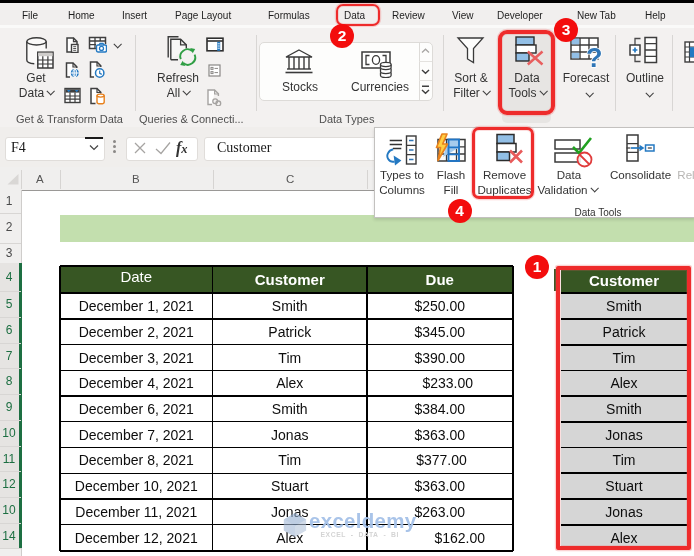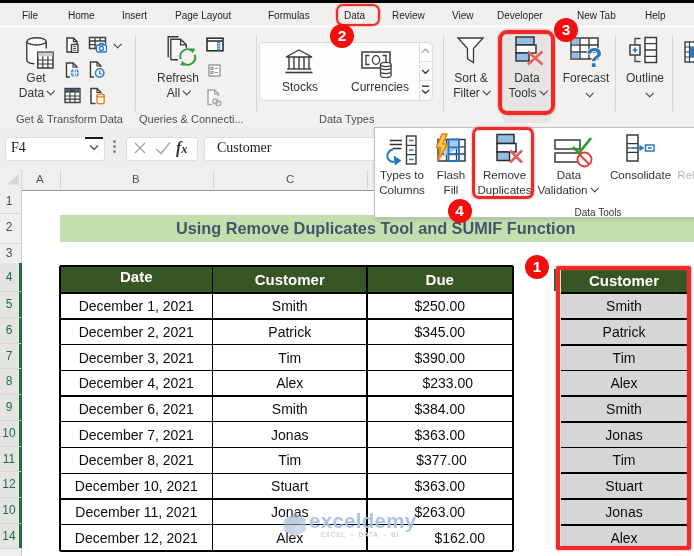--- a/index.html
+++ b/index.html
@@ -293,27 +293,24 @@
     <div class="rhline" style="top:281.3px;"></div>
     <div class="rhn" style="top:287px;color:#1d6f42;">12</div>
     <div class="rhline" style="top:307px;"></div>
     <div class="rhn" style="top:313px;color:#1d6f42;">10</div>
     <div class="rhline" style="top:332.7px;"></div>
     <div class="rhn" style="top:339px;color:#1d6f42;">14</div>
     <div class="rhline" style="top:358.4px;"></div>
   </div>
 
   <div class="abs" style="left:60px;top:215px;width:634px;height:27px;background:#c3dfae;"></div>
-  <div class="abs" style="left:60px;top:215px;width:634px;height:27px;display:flex;align-items:center;">
-    <div style="margin-left:116px;font-size:16.3px;font-weight:bold;color:#44546a;white-space:nowrap;">Using Remove Duplicates Tool and SUMIF Function</div>
-  </div>
 
   <div id="ltable">
       <div class="abs" style="left:60px;top:266px;width:452.5px;height:27px;background:#375623;border:1.8px solid #000;box-sizing:border-box;"></div>
-      <div class="tcell" style="left:60px;top:266px;width:152.5px;height:20px;color:#fff;font-weight:bold;font-size:15px;">Date</div>
+      <div class="tcell" style="left:60px;top:266px;width:152.5px;height:20px;color:#fff;font-weight:normal;font-size:15px;">Date</div>
       <div class="tcell" style="left:212.5px;top:266px;width:154.5px;height:27px;color:#fff;font-weight:bold;font-size:15px;">Customer</div>
       <div class="tcell" style="left:367px;top:266px;width:145.5px;height:27px;color:#fff;font-weight:bold;font-size:15px;">Due</div>
       <div class="tcell" style="left:60px;top:293px;width:152.5px;height:26px;">December 1, 2021</div>
       <div class="tcell" style="left:212.5px;top:293px;width:154.5px;height:26px;">Smith</div>
       <div class="tcell" style="left:367px;top:293px;width:145.5px;height:26px;">$250.00</div>
       <div class="tcell" style="left:60px;top:319px;width:152.5px;height:25.69999999999999px;">December 2, 2021</div>
       <div class="tcell" style="left:212.5px;top:319px;width:154.5px;height:25.69999999999999px;">Patrick</div>
       <div class="tcell" style="left:367px;top:319px;width:145.5px;height:25.69999999999999px;">$345.00</div>
       <div class="tcell" style="left:60px;top:344.7px;width:152.5px;height:25.69999999999999px;">December 3, 2021</div>
       <div class="tcell" style="left:212.5px;top:344.7px;width:154.5px;height:25.69999999999999px;">Tim</div>

